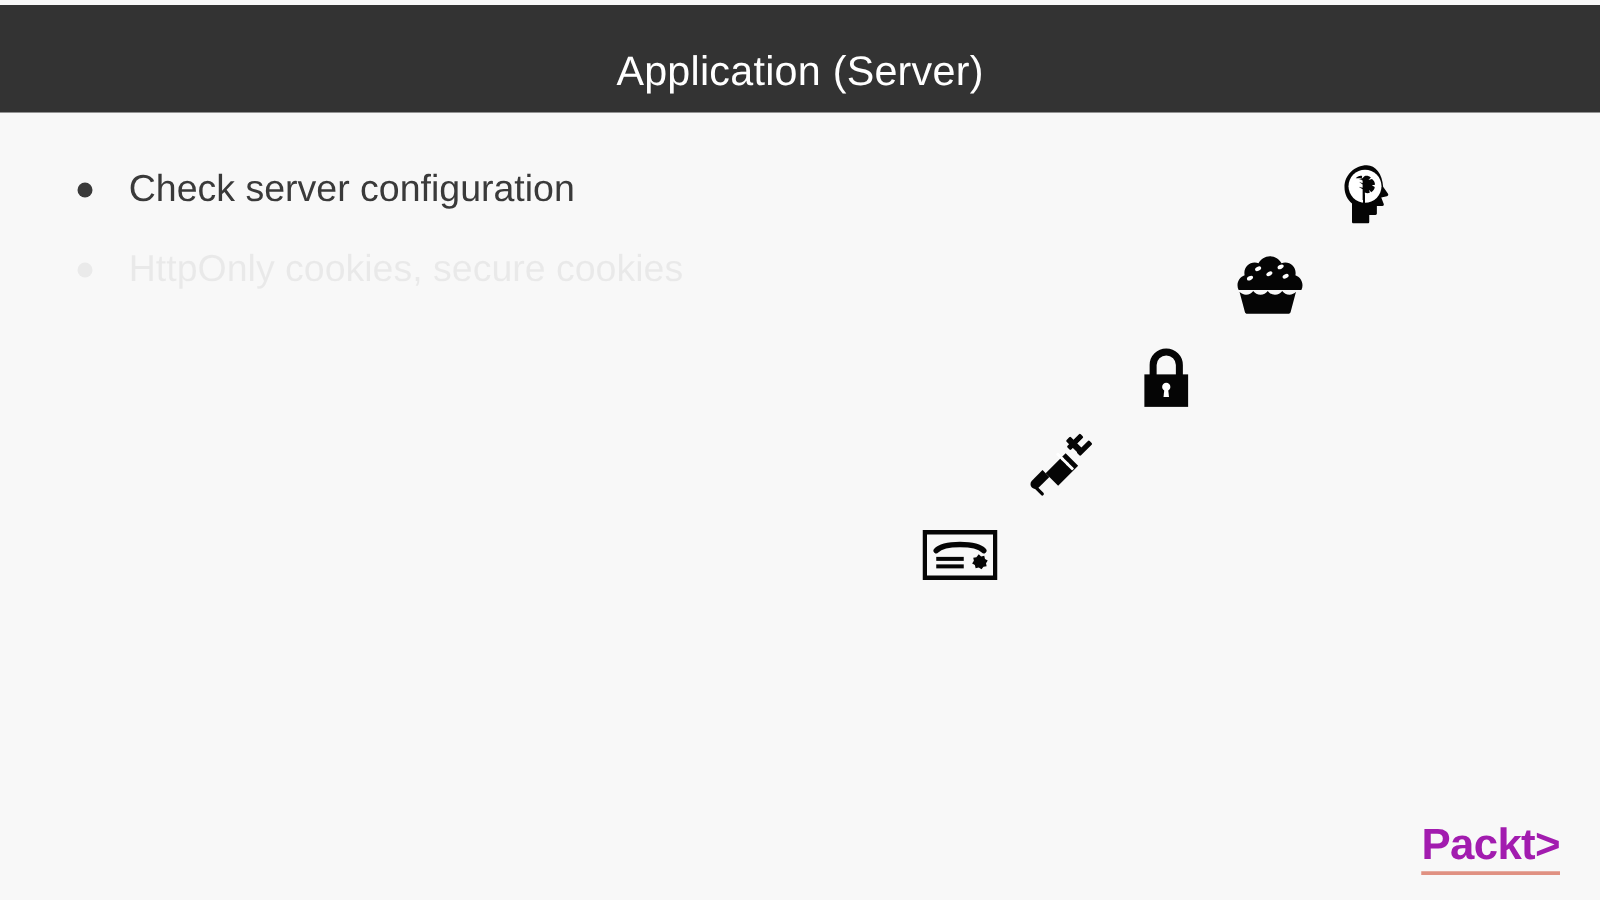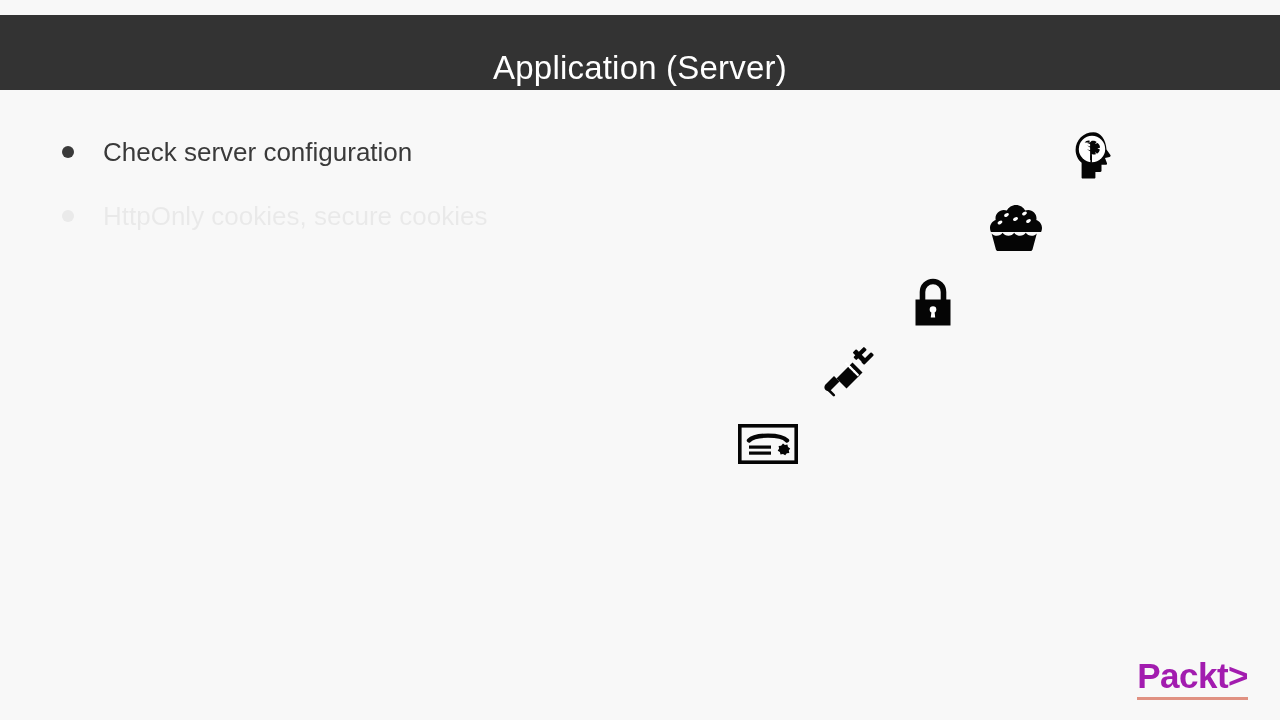--- a/index.html
+++ b/index.html
@@ -12,21 +12,21 @@
     height: 720px;
     overflow: hidden;
     background: #f8f8f8;
     font-family: "Liberation Sans", sans-serif;
     position: relative;
   }
 
   
   .header-bar {
     position: absolute;
-    top: 15px;
+    top: 4px;
     left: 0;
     width: 1280px;
     height: 104px;
     background: #333333;
     display: flex;
     align-items: center;
     justify-content: center;
     box-sizing: border-box;
   }
   .header-title {
@@ -83,21 +83,21 @@
     width: 12px;
     height: 12px;
     border-radius: 50%;
     background: #3a3a3a;
     flex: 0 0 auto;
     margin-top: 14px;
     margin-left: 6px;
   }
   .bullet-text {
     margin-left: 29px;
-    font-size: 26px;
+    font-size: 30px;
     font-weight: 400;
     color: #3a3a3a;
     line-height: 40px;
     white-space: nowrap;
     font-family: "Liberation Sans", sans-serif;
   }
   .bullet-item.faded .bullet-marker { background: #3a3a3a; opacity: 0.07; }
   .bullet-item.faded .bullet-text   { color: #3a3a3a; opacity: 0.07; }
 
   

